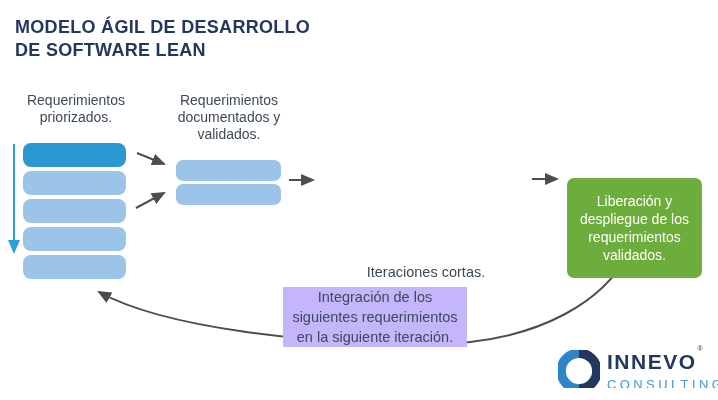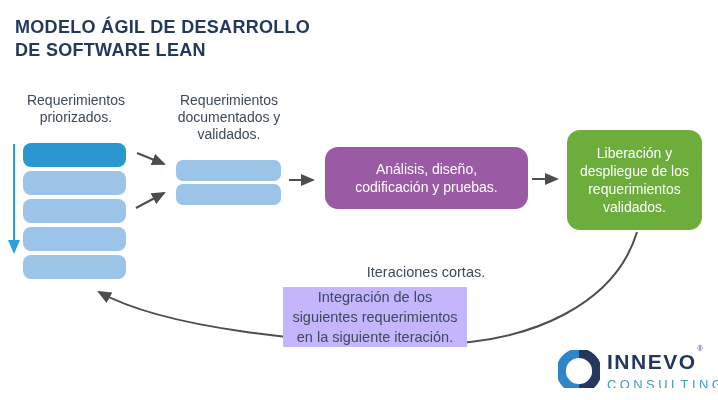--- a/index.html
+++ b/index.html
@@ -32,23 +32,23 @@
   .heading-prioritized{left:5px;top:92px;width:142px;}
   .heading-documented{left:160px;top:92px;width:138px;}
   .stack{position:absolute;display:flex;flex-direction:column;z-index:2;}
   .stack-prioritized{left:23px;top:143px;gap:4px;}
   .stack-prioritized .bar{width:103px;height:24px;border-radius:8px;}
   .stack-documented{left:176px;top:160px;gap:3px;}
   .stack-documented .bar{width:105px;height:21px;border-radius:7px;}
   .bar.active{background:var(--bar-active);}
   .bar.pending{background:var(--bar-pending);}
   .flow-box{
-    position:absolute;border-radius:13px;color:#fff;font-size:14px;line-height:1.3;
+    position:absolute;border-radius:7px;color:#fff;font-size:14px;line-height:1.3;
     display:flex;align-items:center;justify-content:center;text-align:center;
-    white-space:pre-line;z-index:2;
+    white-space:pre-line;z-index:2;margin-top:48px;
   }
   .process-box{left:325px;top:147px;width:203px;height:62px;background:var(--process-fill);}
   .release-box{left:567px;top:130px;width:135px;height:100px;background:var(--release-fill);}
   .iterations-caption{
     position:absolute;left:336px;top:224px;width:180px;text-align:center;
     font-size:14.5px;color:var(--body-text);z-index:2;margin-top:40px;
   }
   .integration-caption{
     position:absolute;left:283px;top:287px;width:184px;text-align:center;
     font-size:14.5px;color:var(--body-text);line-height:1.38;white-space:pre-line;
@@ -86,22 +86,20 @@
       <div class="bar pending"></div>
       <div class="bar pending"></div>
       <div class="bar pending"></div>
     </div>
 
   <div class="stack stack-documented">
       <div class="bar pending"></div>
       <div class="bar pending"></div>
     </div>
 
-  <div class="flow-box process-box">Análisis, diseño,
-codificación y pruebas.</div>
 
   <div class="iterations-caption">Iteraciones cortas.</div>
 
   <div class="flow-box release-box">Liberación y
 despliegue de los
 requerimientos
 validados.</div>
 
   <div class="integration-caption">Integración de los
 siguientes requerimientos

